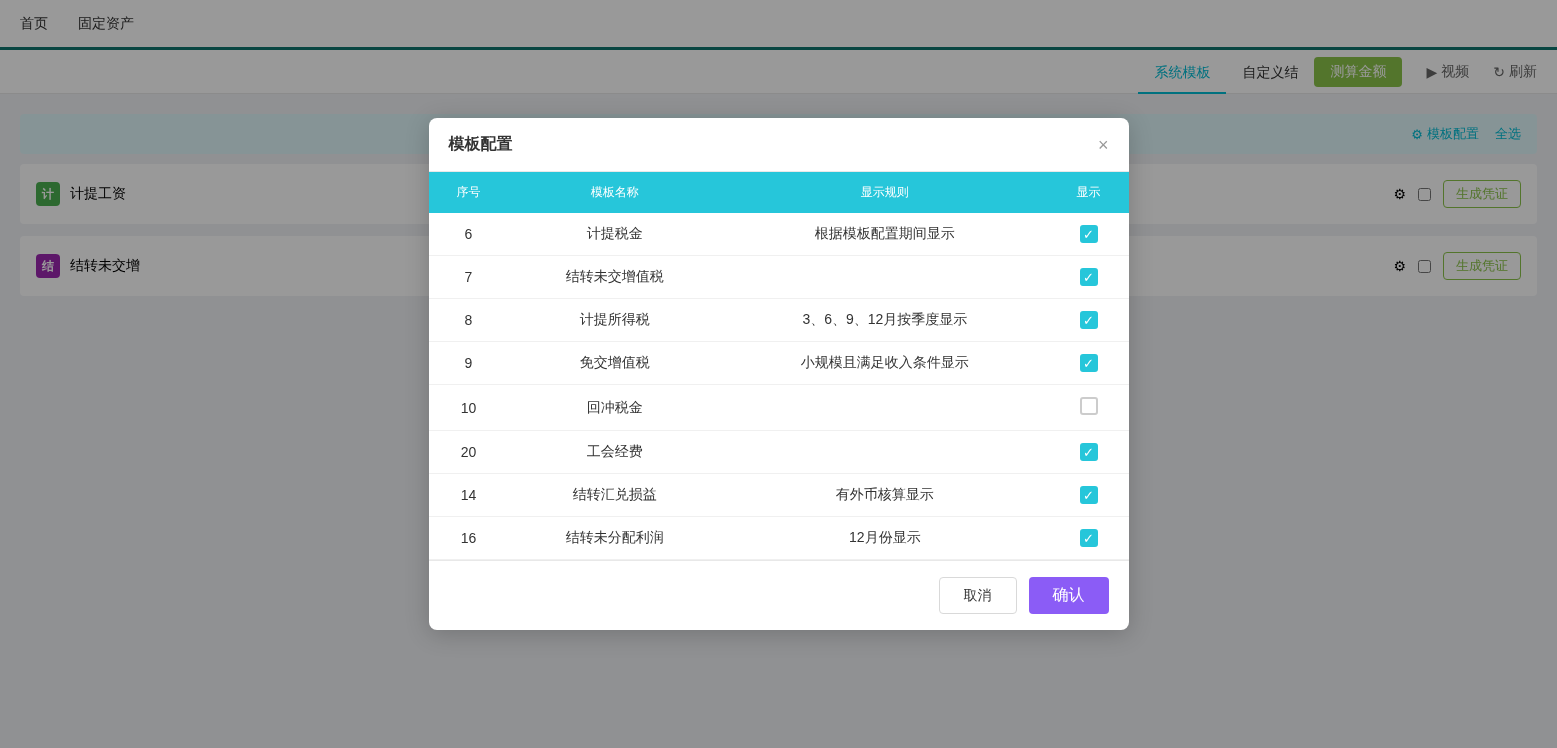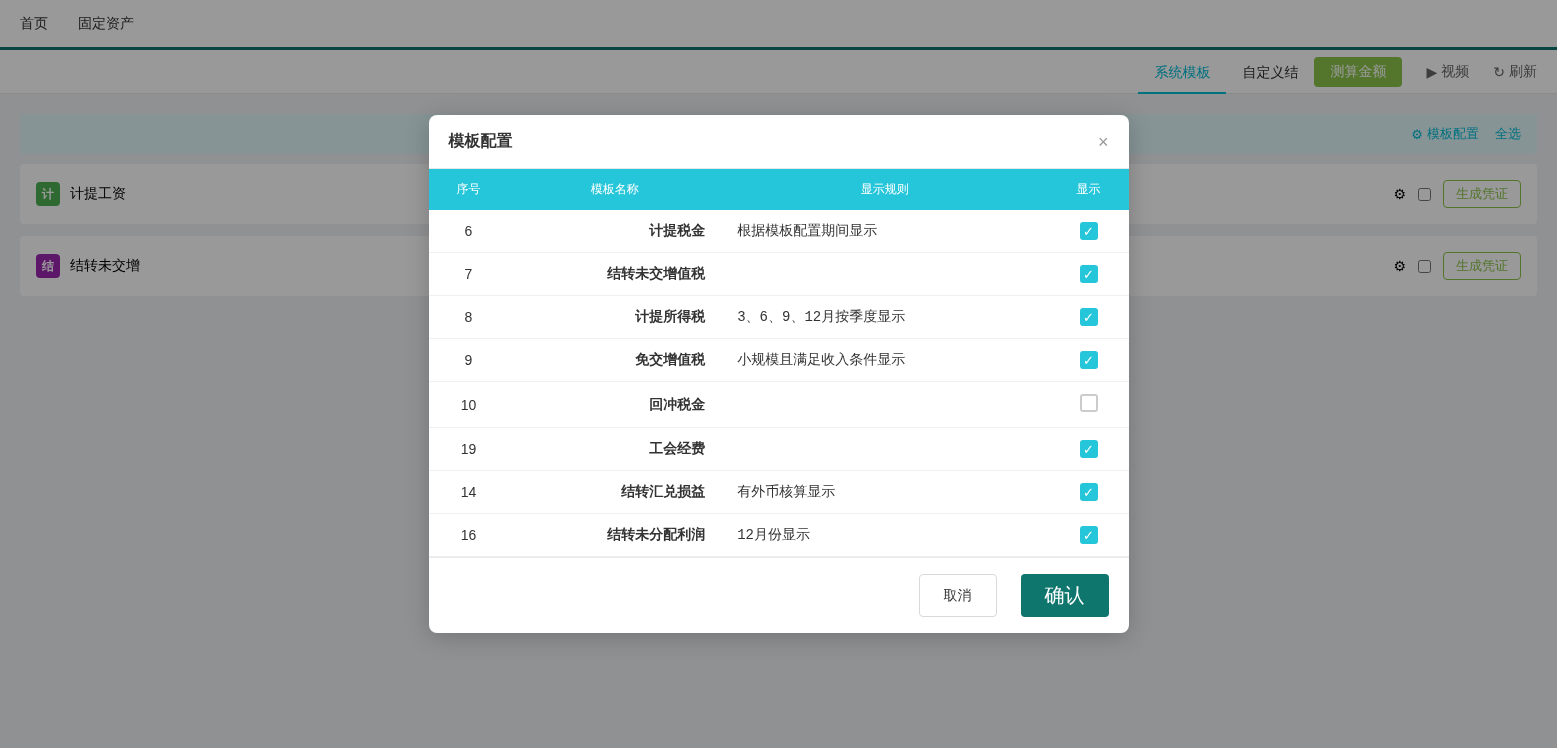--- a/index.html
+++ b/index.html
@@ -198,40 +198,40 @@
     }
     .modal-body {
       flex: 1;
       overflow-y: auto;
       padding: 0;
     }
     .modal-footer {
       padding: 16px 20px;
       display: flex;
       justify-content: flex-end;
-      gap: 24px;
+      gap: 12px;
       border-top: 1px solid #e8e8e8;
     }
     .btn-cancel {
       border: 1px solid #d9d9d9;
       background: #fff;
       color: #333;
       padding: 8px 24px;
       border-radius: 4px;
       cursor: pointer;
       font-size: 14px;
     }
     .btn-confirm {
-      background: #0f766e;
+      background: #8b5cf6;
       color: #fff;
       border: none;
       padding: 8px 24px;
       border-radius: 4px;
       cursor: pointer;
-      font-size: 20px;
+      font-size: 16px;
     }
 
     
     .config-table {
       width: 100%;
       border-collapse: collapse;
     }
     .config-table thead tr {
       background: #26c6da;
     }
@@ -251,26 +251,24 @@
     .config-table tbody tr {
       border-bottom: 1px solid #f0f0f0;
     }
     .config-table tbody td {
       padding: 12px 16px;
       text-align: center;
       color: #333;
       font-size: 14px;
     }
     .config-table tbody td:nth-child(2) {
-      text-align: right;
-      font-weight: bold;
+      text-align: center;
     }
     .config-table tbody td:nth-child(3) {
-      text-align: left;
-      font-family: Liberation Mono, monospace;
+      text-align: center;
     }
 
     
     .custom-checkbox {
       width: 18px;
       height: 18px;
       border: 2px solid #ccc;
       border-radius: 3px;
       display: inline-flex;
       align-items: center;
@@ -420,21 +418,21 @@
                 <td>小规模且满足收入条件显示</td>
                 <td><div class="custom-checkbox checked" style="margin: 0px auto;"></div></td>
               </tr>
               <tr>
                 <td>10</td>
                 <td>回冲税金</td>
                 <td></td>
                 <td><div class="custom-checkbox unchecked" style="margin: 0px auto;"></div></td>
               </tr>
               <tr>
-                <td>19</td>
+                <td>20</td>
                 <td>工会经费</td>
                 <td></td>
                 <td><div class="custom-checkbox checked" style="margin: 0px auto;"></div></td>
               </tr>
               <tr>
                 <td>14</td>
                 <td>结转汇兑损益</td>
                 <td>有外币核算显示</td>
                 <td><div class="custom-checkbox checked" style="margin: 0px auto;"></div></td>
               </tr>

